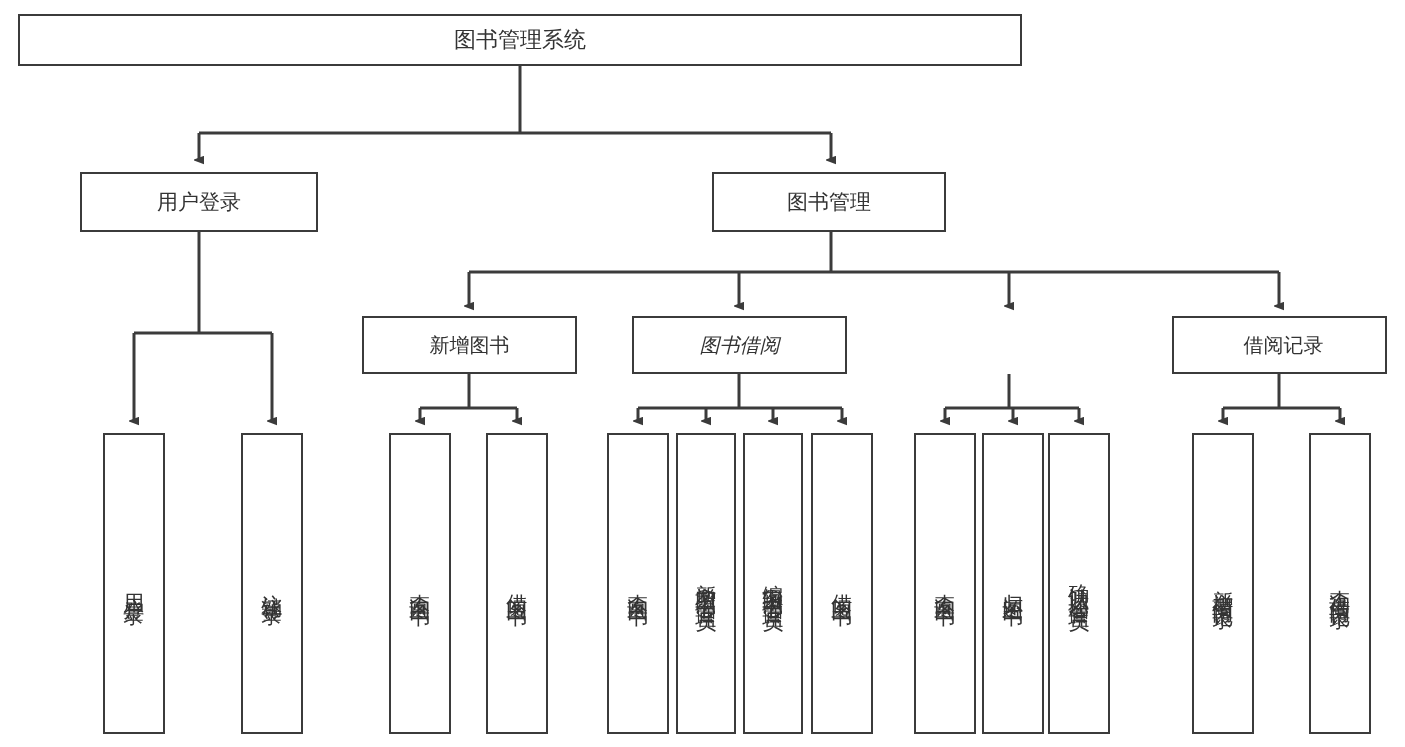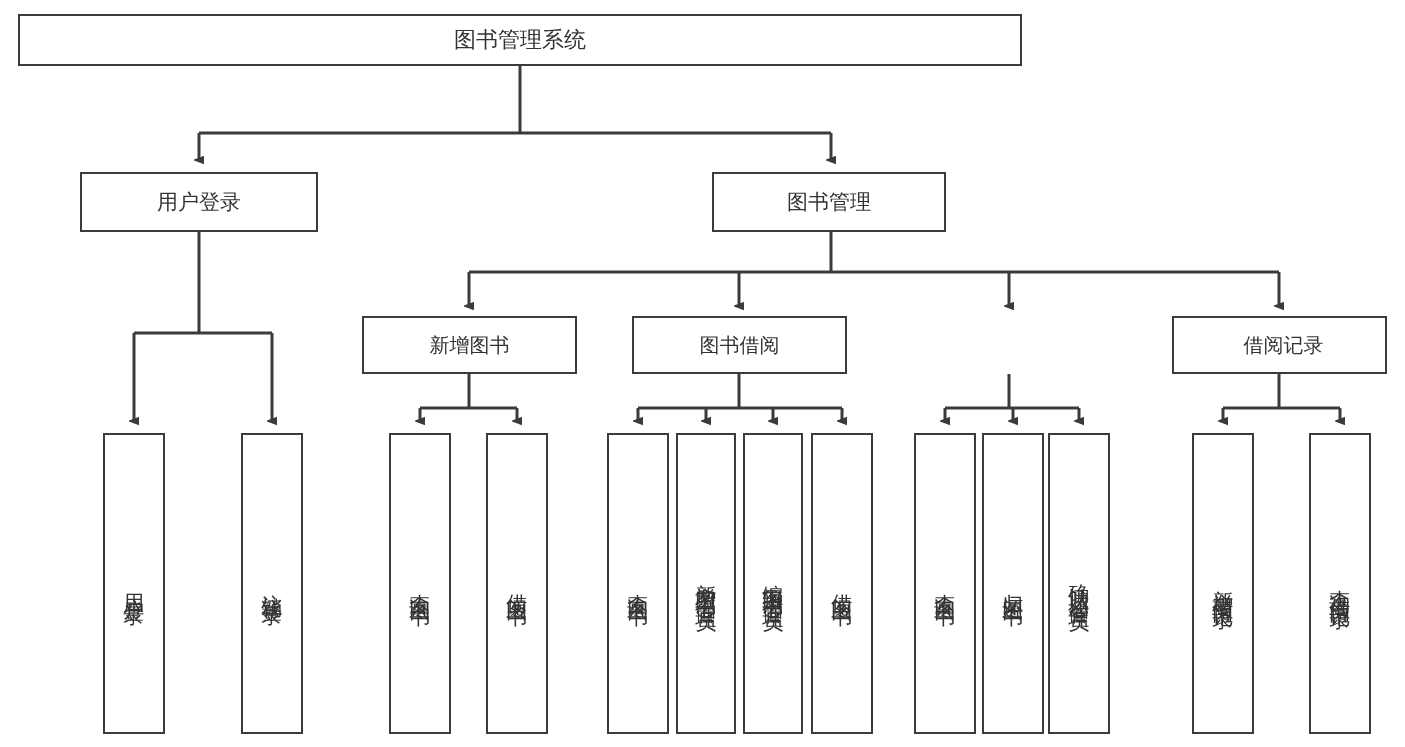--- a/index.html
+++ b/index.html
@@ -129,21 +129,21 @@
   <div class="node level1" style="left:80px; top:172px; width:238px; height:60px;">
     <span>用户登录</span>
   </div>
   <div class="node level1" style="left:712px; top:172px; width:234px; height:60px;">
     <span>图书管理</span>
   </div>
 
   <div class="node level2" style="left:362px; top:316px; width:215px; height:58px;">
     <span>新增图书</span>
   </div>
-  <div class="node level2" style="left:632px; top:316px; width:215px; height:58px;">
+  <div class="node level2" style="left:632px; top:316px; width:215px; height:58px;font-style:italic;">
     <span>图书借阅</span>
   </div>
   <div class="node level2" style="left:1172px; top:316px; width:215px; height:58px;padding-left:8px;">
     <span>借阅记录</span>
   </div>
 
   <div class="node leaf" style="left:103px; top:433px; width:62px; height:301px;">
     <span class="vtext">用户登录</span>
   </div>
   <div class="node leaf" style="left:241px; top:433px; width:62px; height:301px;">

